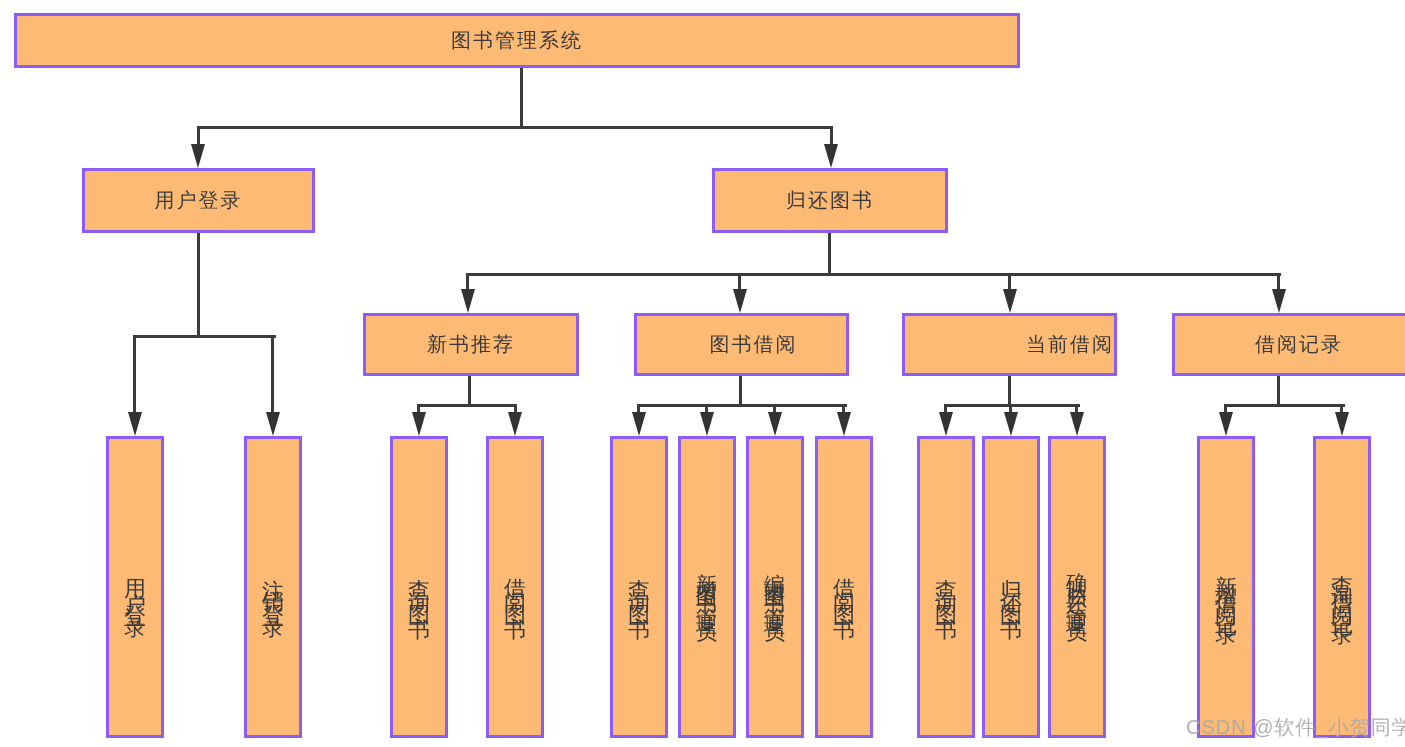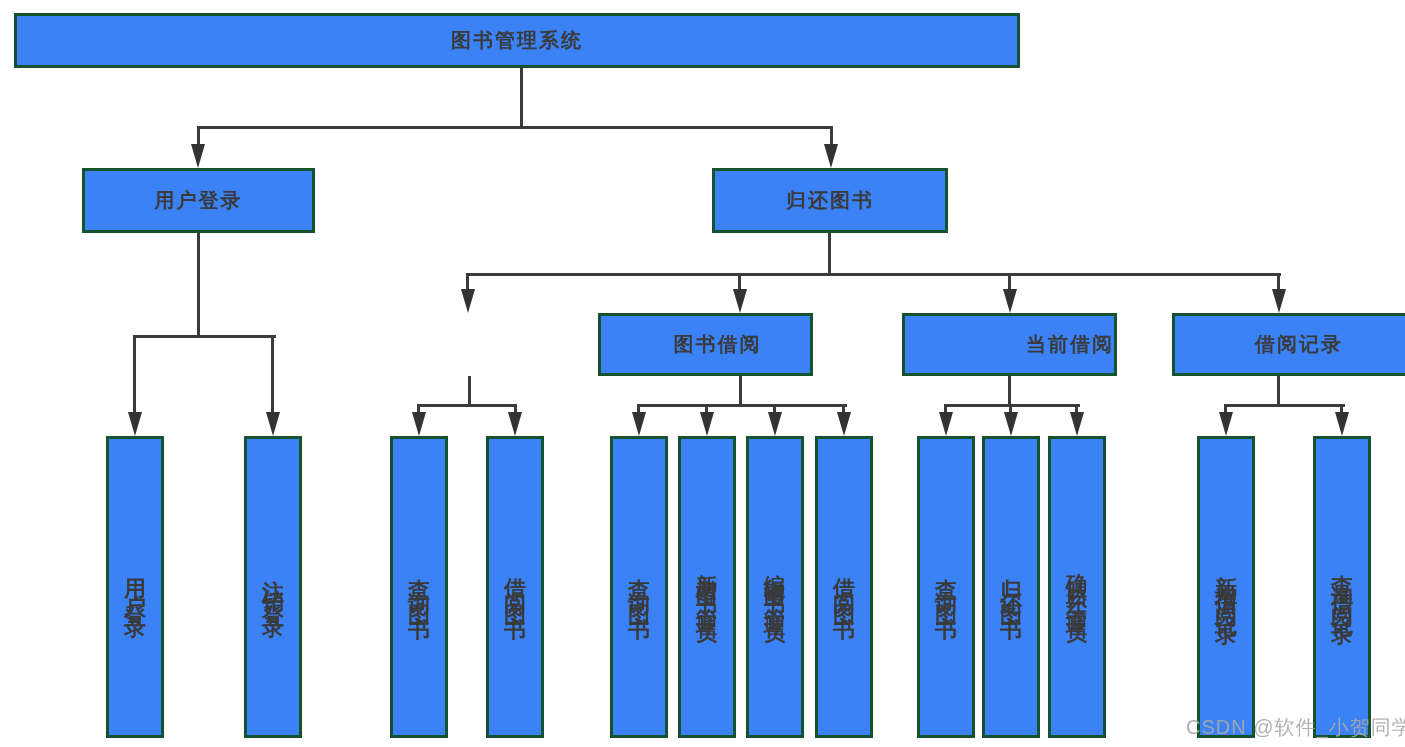--- a/index.html
+++ b/index.html
@@ -8,26 +8,25 @@
     width: 1405px;
     height: 747px;
     background: #ffffff;
     overflow: hidden;
     font-family: "Liberation Sans", sans-serif;
     color: #3a3a3a;
   }
   .box {
     position: absolute;
     box-sizing: border-box;
-    border: 3px solid #14532d;
-    background: #3b82f6;
+    border: 3px solid #8b5cf6;
+    background: #fdba74;
     display: flex;
     align-items: center;
     justify-content: center;
-    font-weight: bold;
   }
   .hbox { font-size: 20px; letter-spacing: 2px; }
   .vbox .vtext {
     writing-mode: vertical-rl;
     text-orientation: mixed;
     font-size: 22px;
     letter-spacing: 13px;
     line-height: 1;
     white-space: nowrap;
   }
@@ -87,21 +86,24 @@
   <div class="hline" style="left:466px; top:273px; width:815px;"></div>
   <div class="vline" style="left:466px; top:273px; height:18px;"></div>
   <div class="arrow" style="left:461px; top:289px;"></div>
   <div class="vline" style="left:738px; top:273px; height:18px;"></div>
   <div class="arrow" style="left:733px; top:289px;"></div>
   <div class="vline" style="left:1008px; top:273px; height:18px;"></div>
   <div class="arrow" style="left:1003px; top:289px;"></div>
   <div class="vline" style="left:1277px; top:273px; height:18px;"></div>
   <div class="arrow" style="left:1272px; top:289px;"></div>
 
-  <div class="box hbox" style="left:598px; top:313px; width:215px; height:63px;padding-left:24px;">
+  <div class="box hbox" style="left:363px; top:313px; width:216px; height:63px;">
+    <span>新书推荐</span>
+  </div>
+  <div class="box hbox" style="left:634px; top:313px; width:215px; height:63px;padding-left:24px;">
     <span>图书借阅</span>
   </div>
   <div class="box hbox" style="left:902px; top:313px; width:215px; height:63px;justify-content:flex-end;">
     <span>当前借阅</span>
   </div>
   <div class="box hbox" style="left:1172px; top:313px; width:254px; height:63px;">
     <span>借阅记录</span>
   </div>
 
   <div class="vline" style="left:468px; top:376px; height:30px;"></div>

